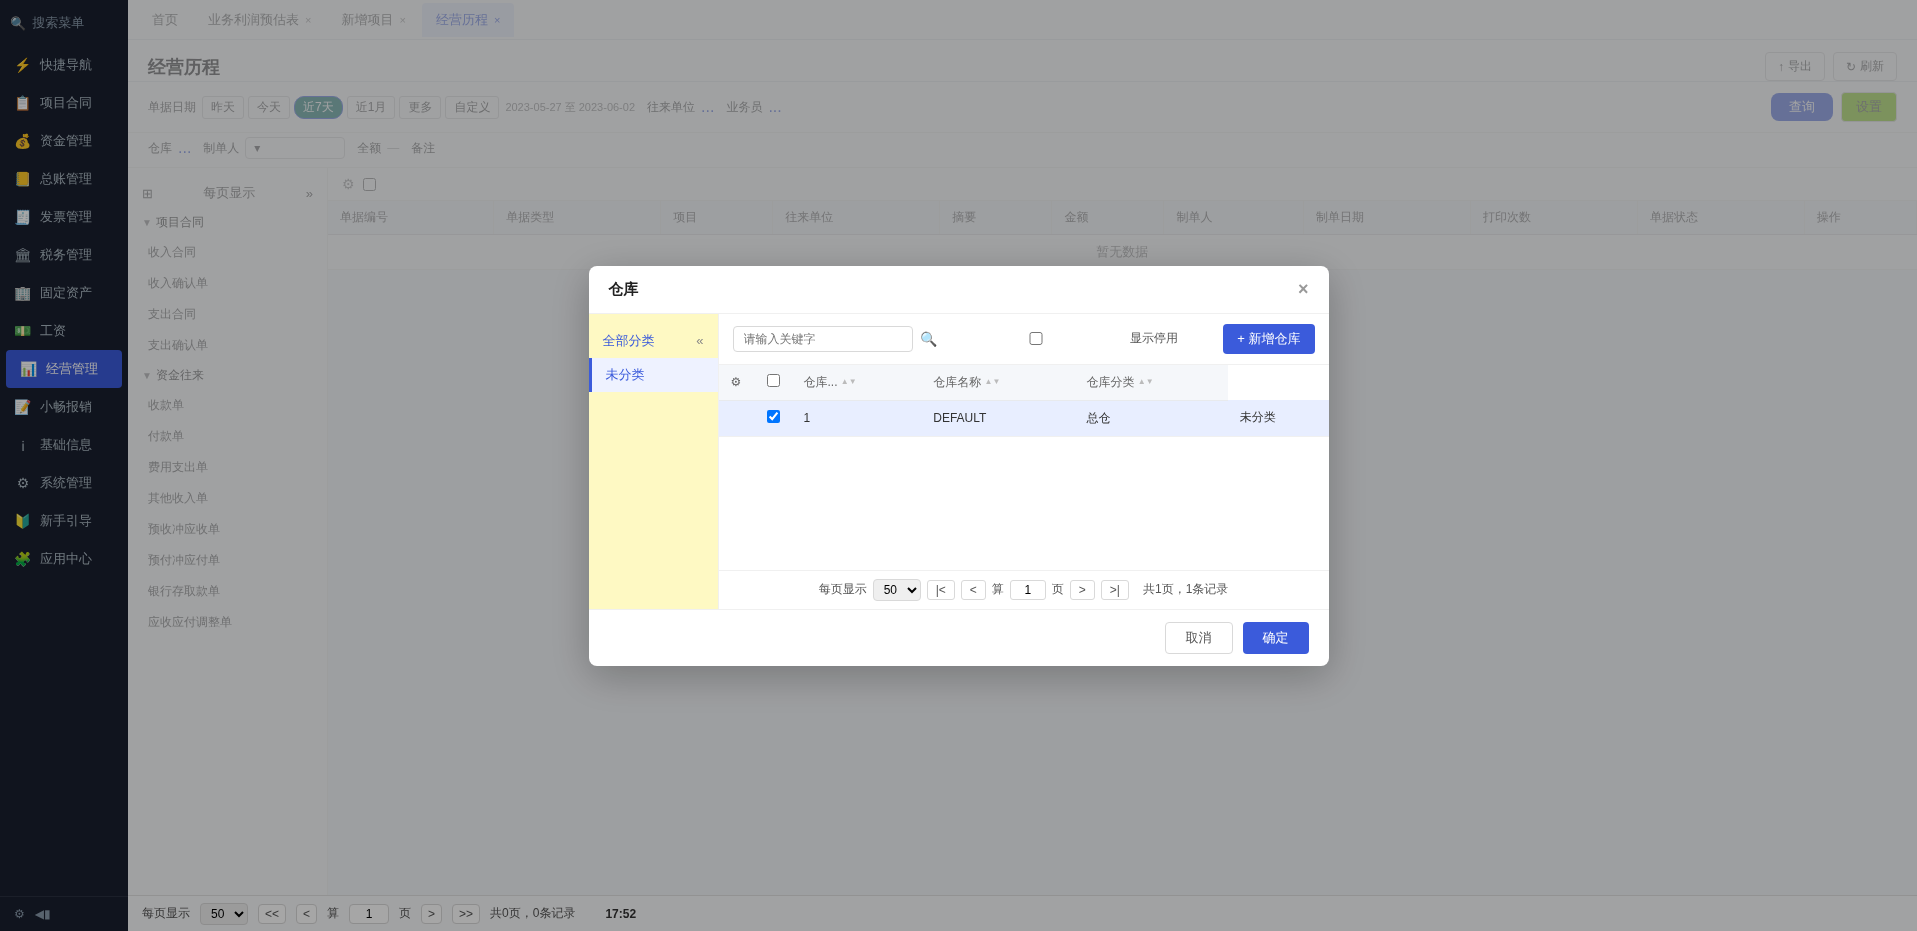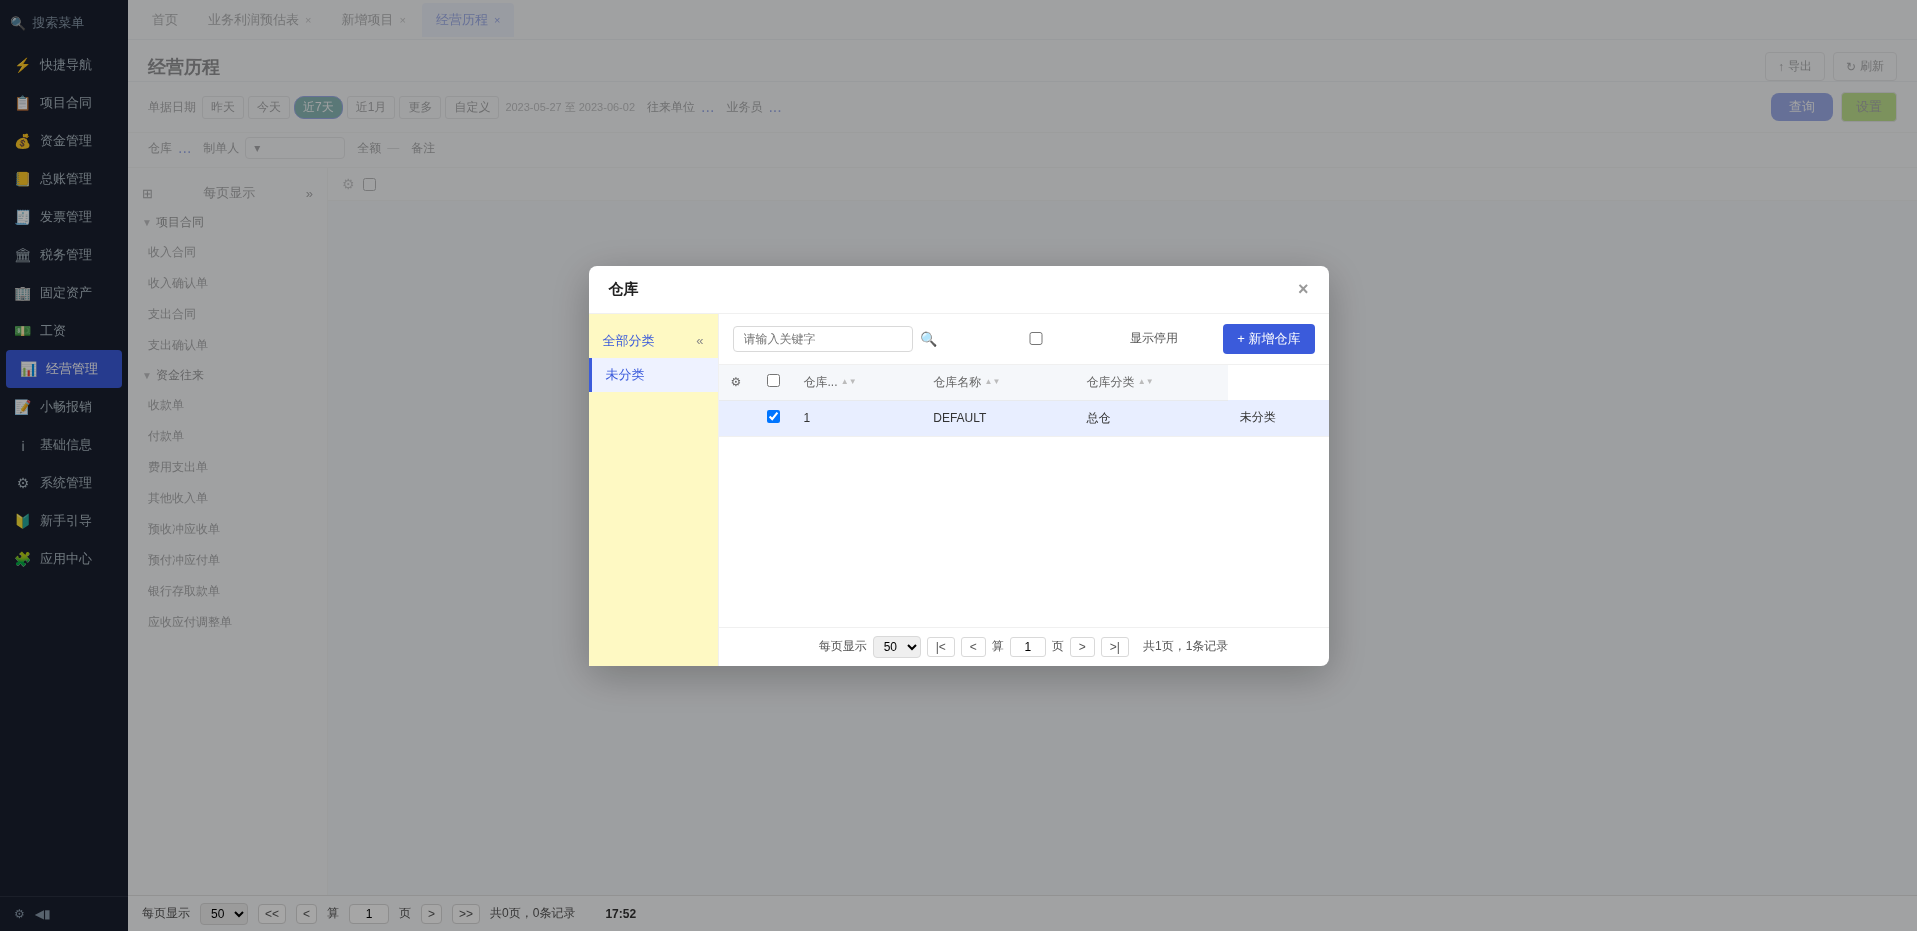--- a/index.html
+++ b/index.html
@@ -329,20 +329,44 @@
           <div class="left-panel-item">预付冲应付单</div>
           <div class="left-panel-item">银行存取款单</div>
           <div class="left-panel-item">应收应付调整单</div>
         </div>
     </div>
 
     <div class="right-table">
       <div class="table-toolbar">
         <span class="icon-gear">⚙</span>
         <input type="checkbox" style="">
+      </div>
+      <div>
+        <table class="bg-table">
+          <thead>
+            <tr id="main-table-head">
+                <th>单据编号</th>
+                <th>单据类型</th>
+                <th>项目</th>
+                <th>往来单位</th>
+                <th>摘要</th>
+                <th>金额</th>
+                <th>制单人</th>
+                <th>制单日期</th>
+                <th>打印次数</th>
+                <th>单据状态</th>
+                <th>操作</th>
+              </tr>
+          </thead>
+          <tbody id="main-table-body">
+            <tr>
+              <td colspan="11" class="no-data">暂无数据</td>
+            </tr>
+          </tbody>
+        </table>
       </div>
     </div>
   </div>
 
   <div class="bottom-bar">
     <span>每页显示</span>
     <select class="page-size-select">
       <option>50</option>
     </select>
     <button class="page-nav-btn">&lt;&lt;</button>
@@ -451,14 +475,18 @@
           <span>算</span>
           <input type="text" class="pager-page-input" value="1" style="">
           <span>页</span>
           <button class="pager-btn">&gt;</button>
           <button class="pager-btn">&gt;|</button>
           <span style="margin-left:8px;">共1页，1条记录</span>
         </div>
       </div>
     </div>
 
+    <div class="dialog-action-footer">
+      <button class="btn-cancel">取消</button>
+      <button class="btn-confirm">确定</button>
+    </div>
   </div>
 </div>
 
 </body></html>

